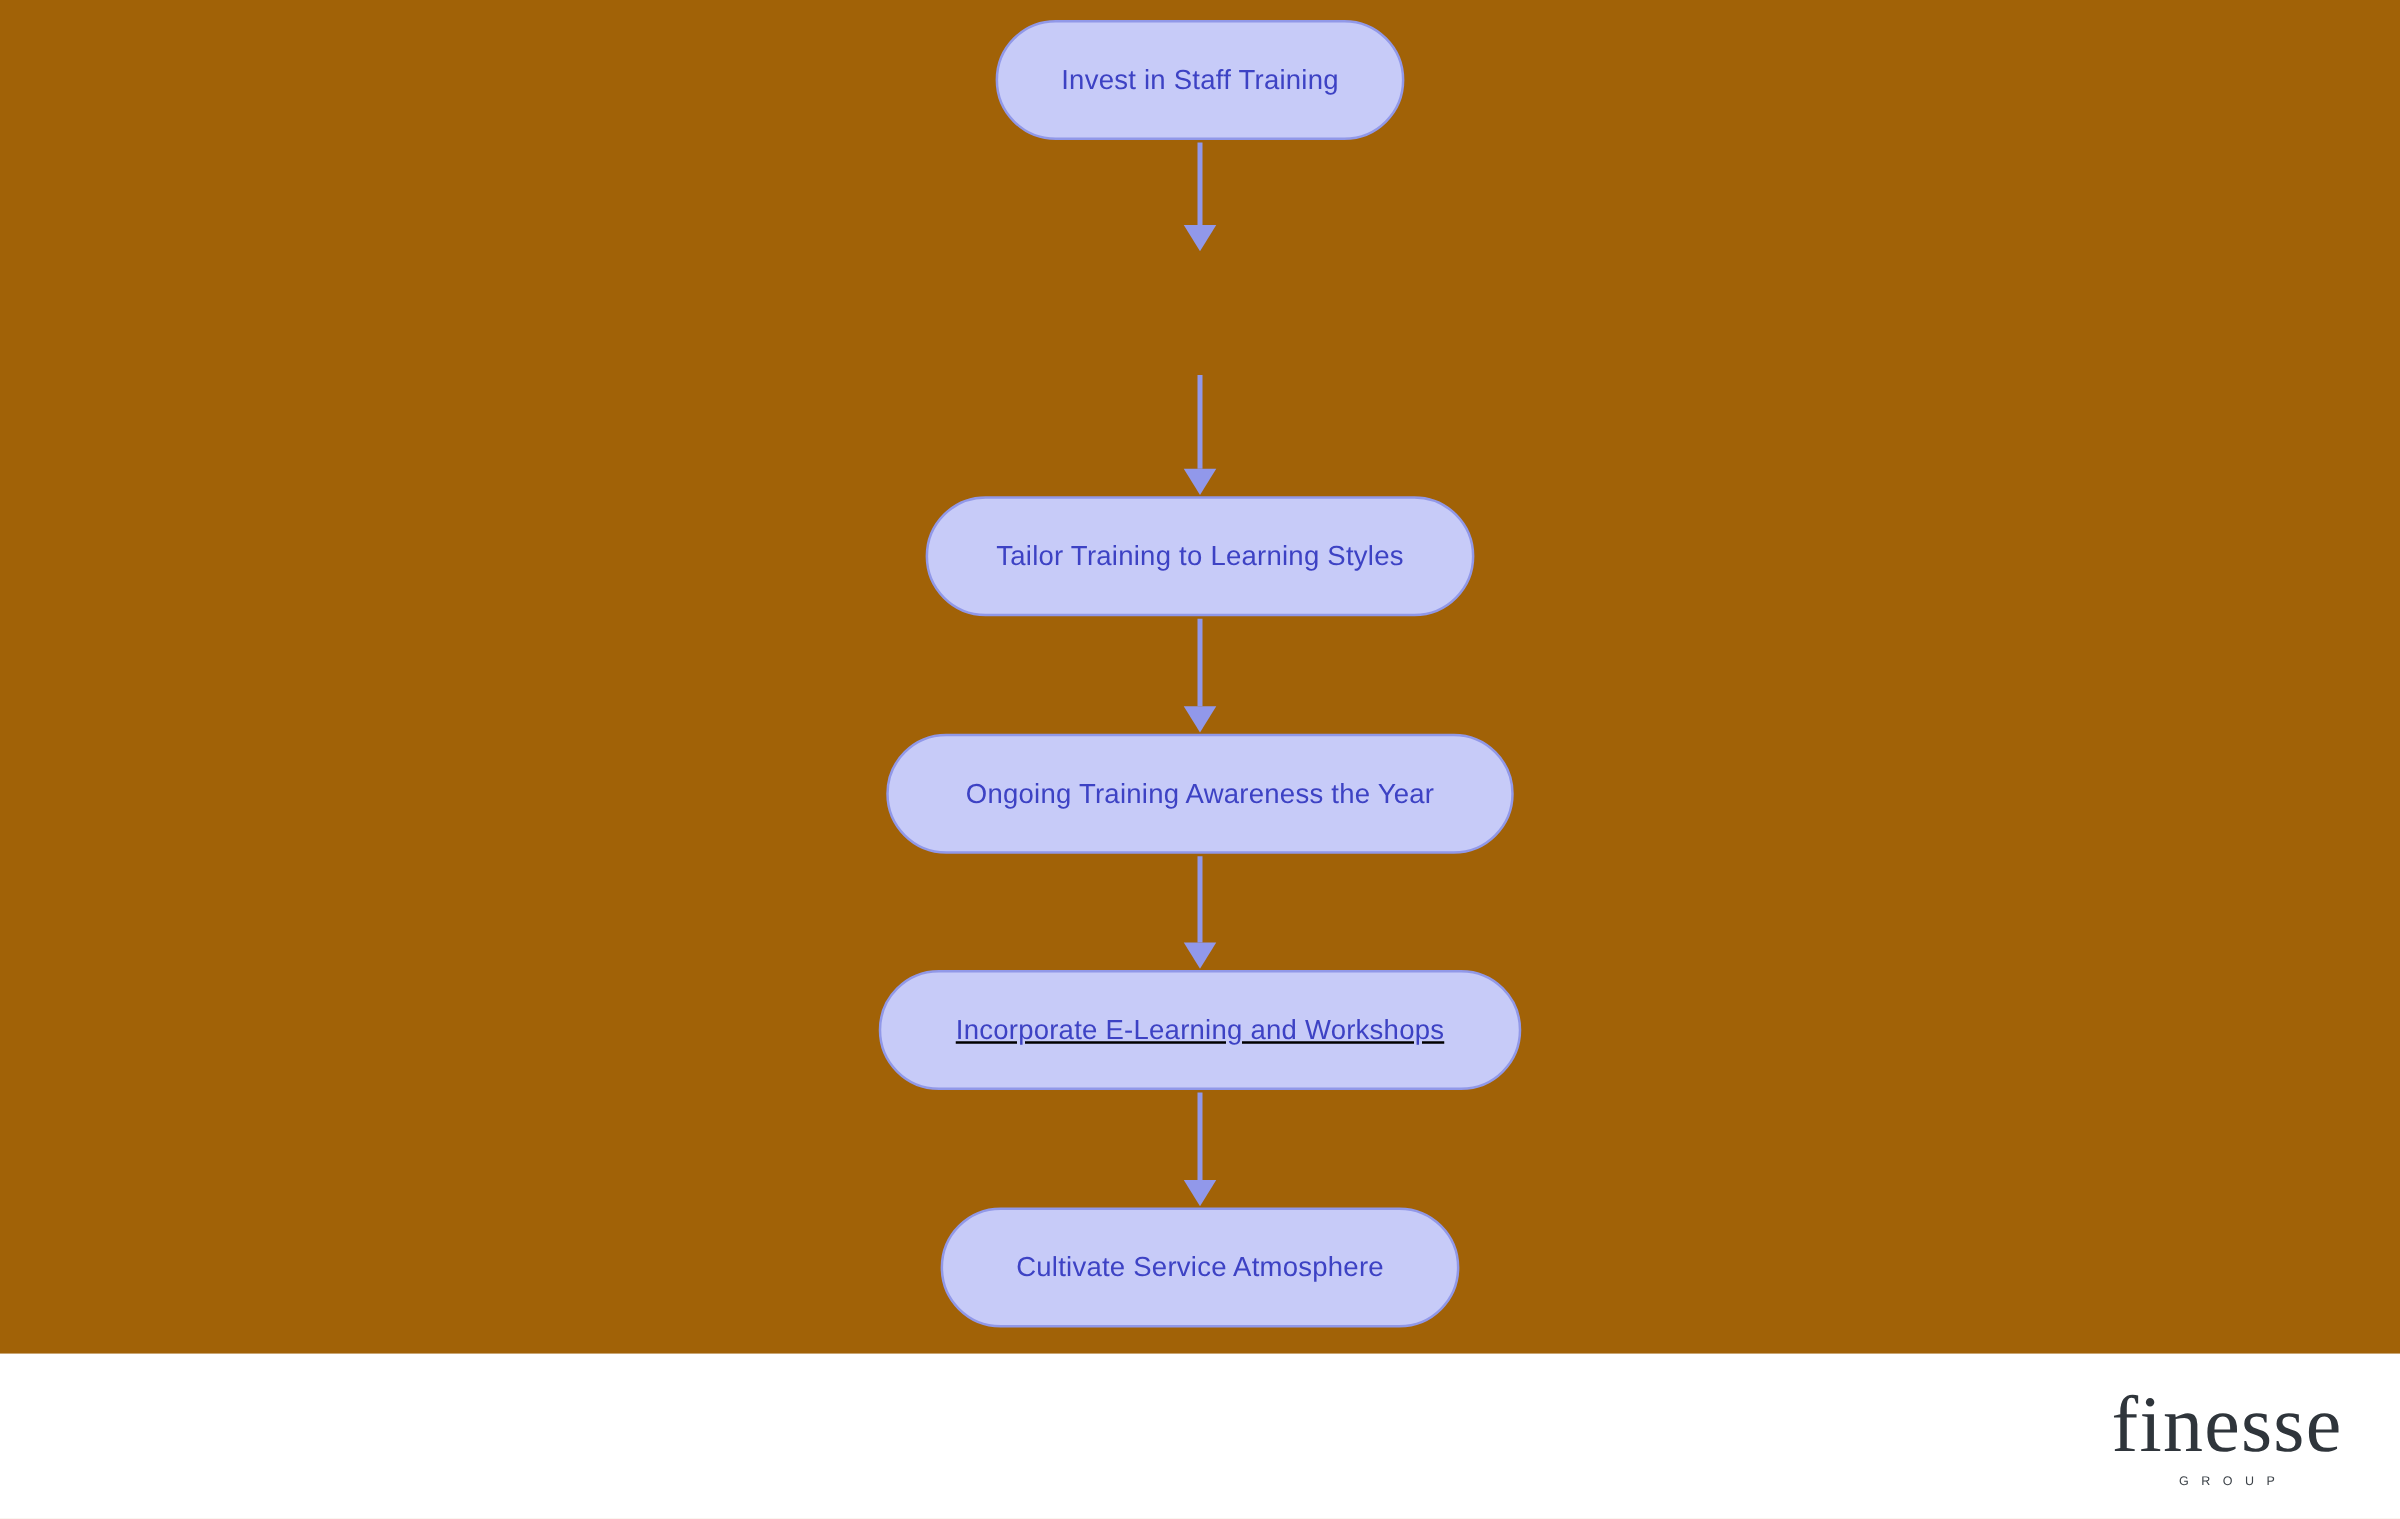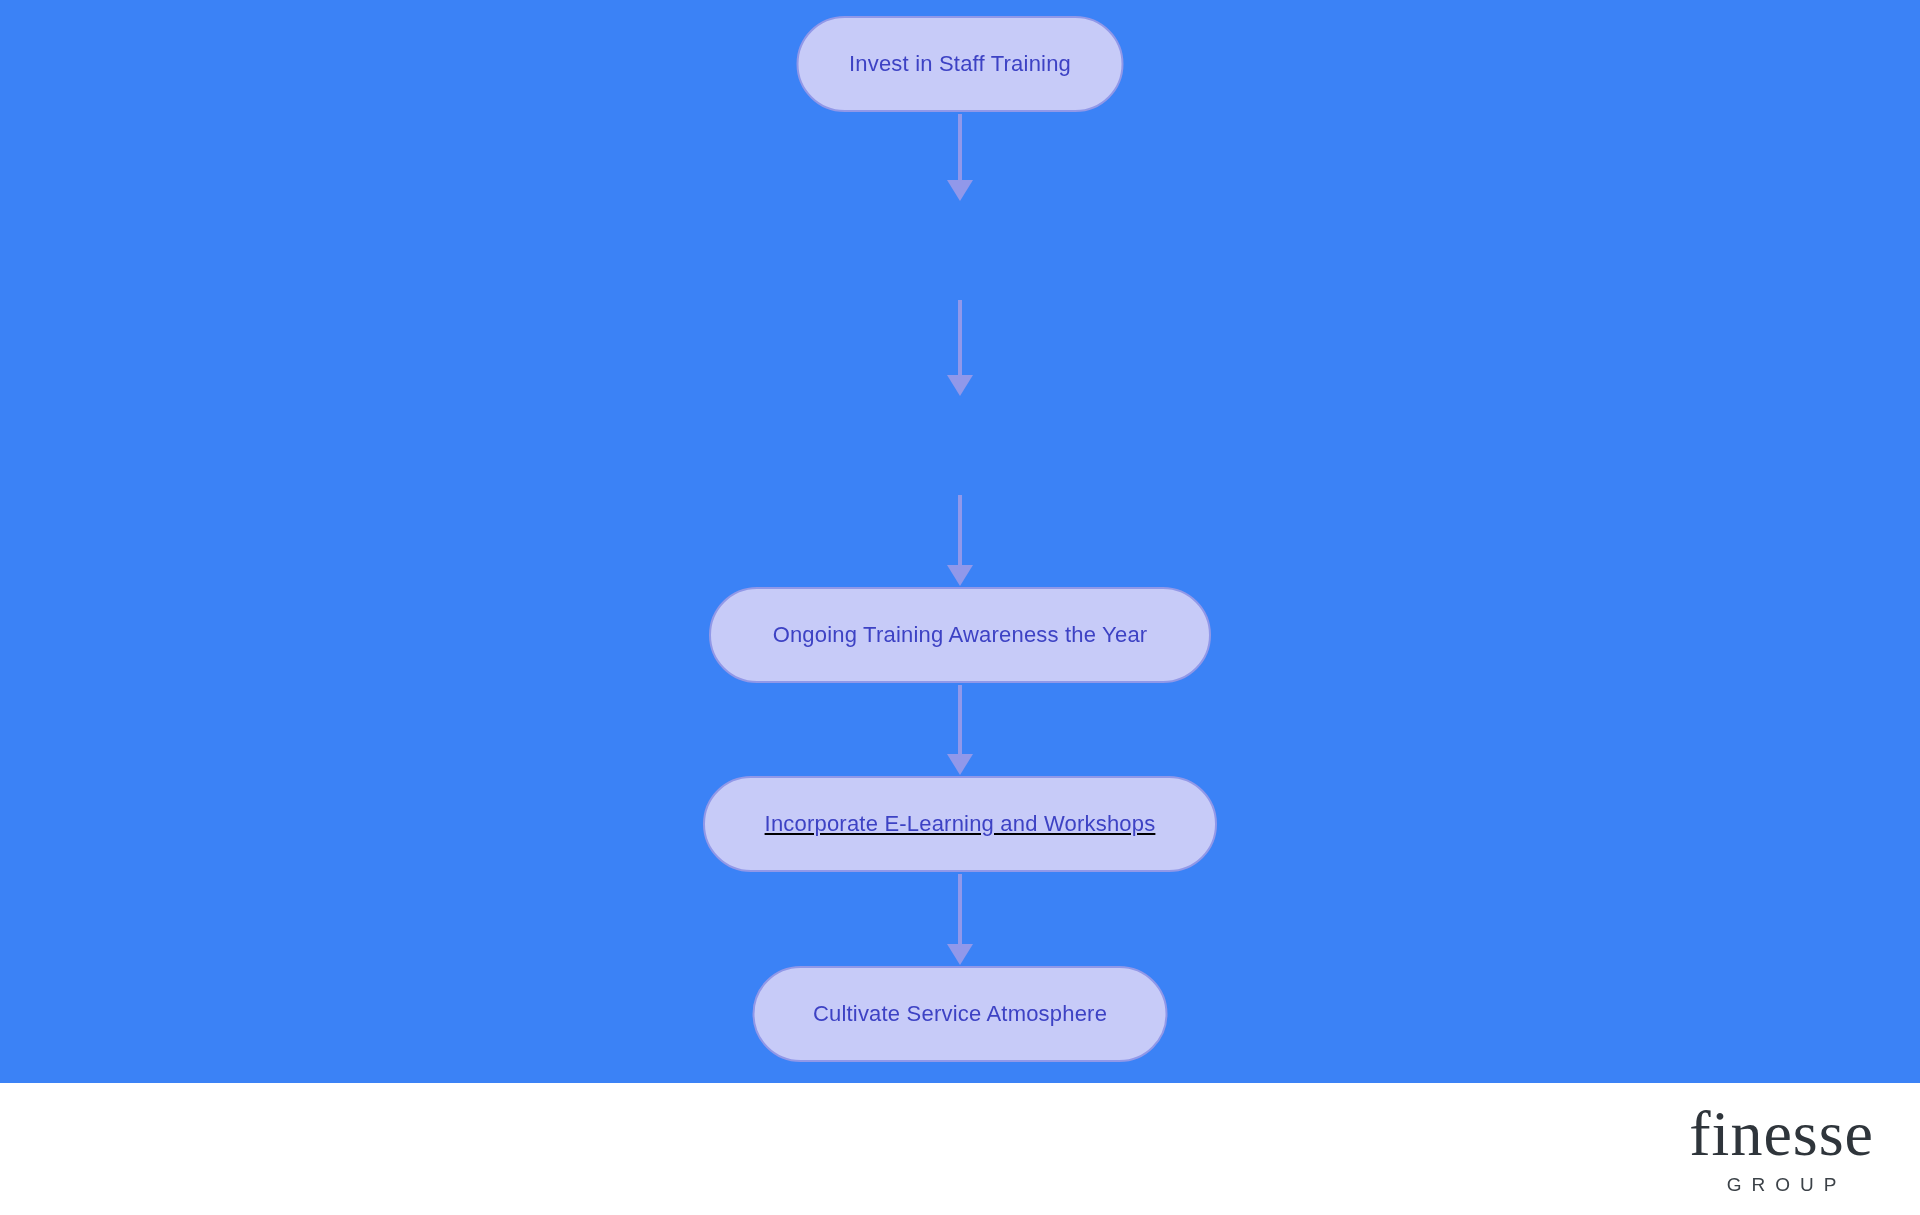--- a/index.html
+++ b/index.html
@@ -7,21 +7,21 @@
   body {
     font-family: "Liberation Sans", sans-serif;
     background: #ffffff;
     position: relative;
     overflow: hidden;
   }
   .canvas {
     position: absolute;
     top: 0; left: 0;
     width: 1920px; height: 1083px;
-    background: #3b82f6;
+    background: #a16207;
     text-align: center;
   }
   .flow-node {
     position: absolute;
     left: 50%;
     transform: translateX(-50%);
     height: 96px;
     background: #c7cbf8;
     border: 2px solid #9198e8;
     border-radius: 48px;
@@ -87,21 +87,21 @@
   .logo .wordmark {
     font-family: "Liberation Serif", serif;
     font-size: 64px;
     line-height: 1;
     color: #2f353b;
     letter-spacing: 1px;
   }
   .logo .subtitle {
     margin-top: 8px;
     font-family: "Liberation Sans", sans-serif;
-    font-size: 19px;
+    font-size: 10px;
     font-weight: 500;
     color: #3c4248;
     letter-spacing: 10px;
     text-indent: 10px;
   }
 </style>
 </head>
 <body>
 
 <div class="canvas">
@@ -114,20 +114,23 @@
     <div class="shaft"></div>
     <div class="head"></div>
   </div>
 
 
   <div class="arrow arrow-2">
     <div class="shaft"></div>
     <div class="head"></div>
   </div>
 
+  <div class="flow-node node-3">
+    <span class="node-label">Tailor Training to Learning Styles</span>
+  </div>
 
   <div class="arrow arrow-3">
     <div class="shaft"></div>
     <div class="head"></div>
   </div>
 
   <div class="flow-node node-4">
     <span class="node-label">Ongoing Training Awareness the Year</span>
   </div>
 

